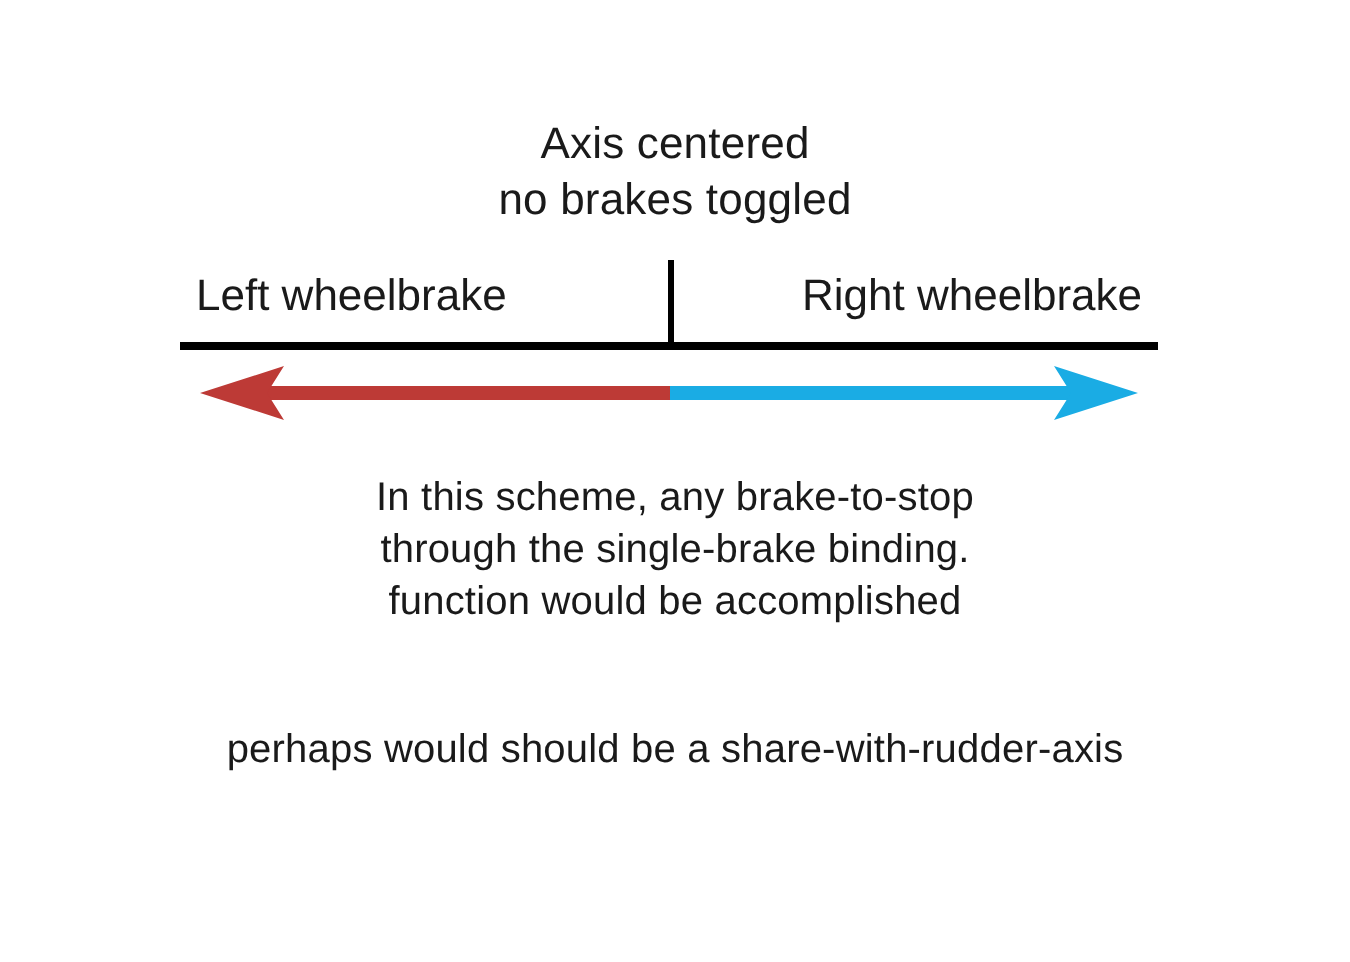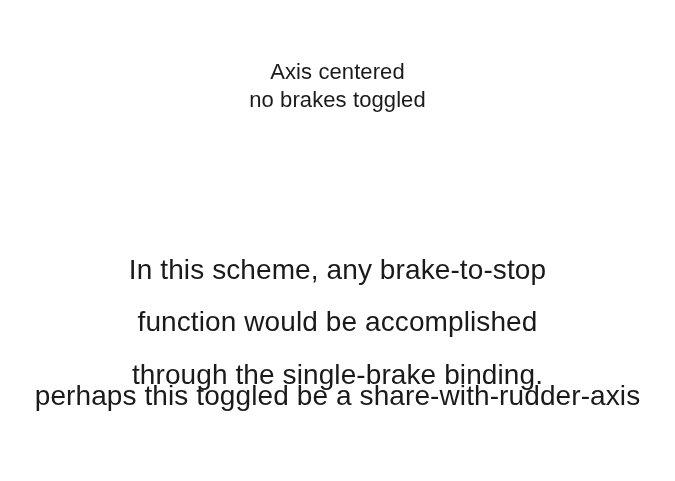--- a/index.html
+++ b/index.html
@@ -92,40 +92,64 @@
   .body-block {
     position: absolute;
     left: 0;
     width: 675px;
     text-align: center;
     line-height: 1.3;
   }
   .body-block.first  { top: 236px; }
   .body-block.second { top: 362px; }
   .body-block .line {
-    font-size: 28px;
+    font-size: 20px;
     letter-spacing: 0.1px;
     white-space: pre;
-    margin-top: 16px;
   }
 </style>
 </head>
 <body>
 
 <div class="canvas">
 
   <div class="caption">
     <div class="line">Axis centered</div>
     <div class="line">no brakes toggled</div>
   </div>
 
+  <div class="axis-block">
+
+    <div class="axis-labels">
+      <div class="axis-label left">Left wheelbrake</div>
+      <div class="axis-label right">Right wheelbrake</div>
+    </div>
+
+    <div class="center-tick"></div>
+    <div class="axis-rule"></div>
+
+    <div class="arrow-wrap">
+      <svg width="489" height="34" viewBox="0 0 489 34" xmlns="http://www.w3.org/2000/svg">
+
+        <g>
+          <rect x="42" y="13" width="203" height="7" fill="#bd3a36"></rect>
+          <path d="M 10 16.5 L 52 3 L 43.5 16.5 L 52 30 Z" fill="#bd3a36"></path>
+        </g>
+
+        <g>
+          <rect x="245" y="13" width="203" height="7" fill="#1aace4"></rect>
+          <path d="M 479 16.5 L 437 3 L 445.5 16.5 L 437 30 Z" fill="#1aace4"></path>
+        </g>
+      </svg>
+    </div>
+  </div>
 
   <div class="body-block first">
     <div class="line">In this scheme, any brake-to-stop</div>
+    <div class="line">through the single-brake binding.</div>
     <div class="line">function would be accomplished</div>
-    <div class="line">through the single-brake binding.</div>
   </div>
 
   <div class="body-block second">
-    <div class="line">perhaps this toggled be a share-with-rudder-axis</div>
+    <div class="line">perhaps would should be a share-with-rudder-axis</div>
   </div>
 
 </div>
 
 </body></html>

